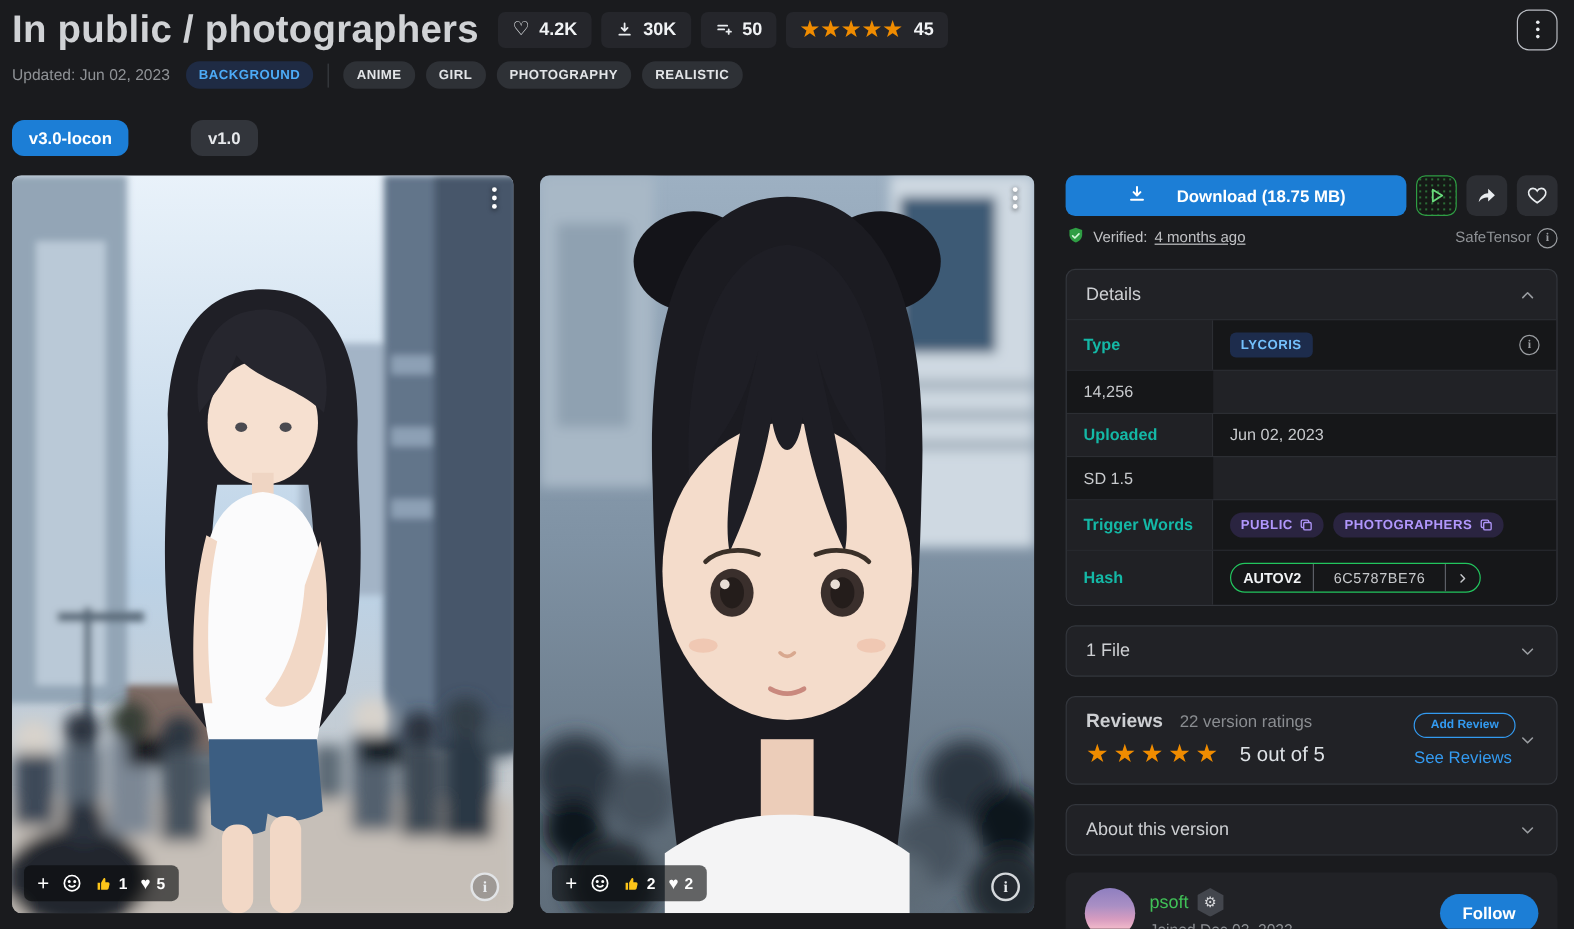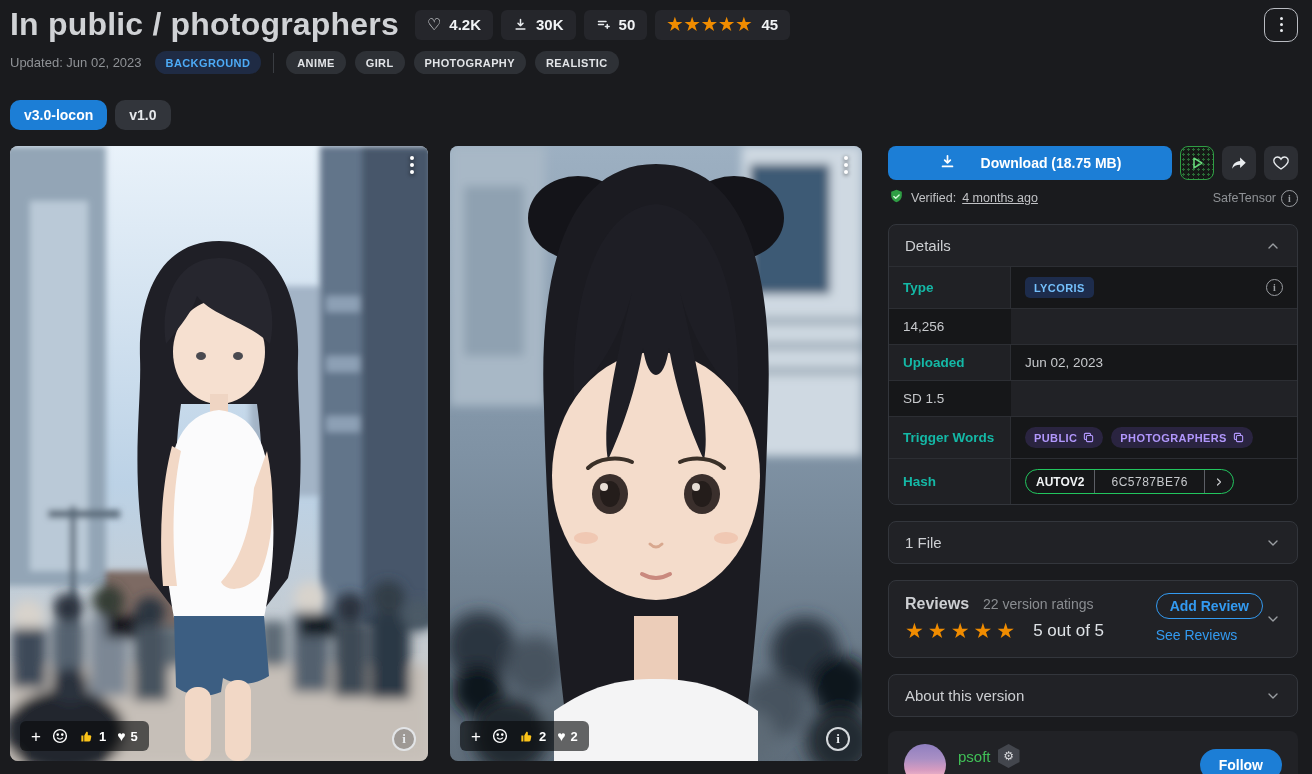--- a/index.html
+++ b/index.html
@@ -37,21 +37,21 @@
     font-size:11px; font-weight:700; letter-spacing:.4px;
     background:#2e3136; color:#e3e5e8;
   }
   .tag.primary { background:#1f2b44; color:#4dabf7; }
   .tag-divider { width:1px; height:20px; background:#3a3d42; margin:0 3px; }
 
   .version-row { margin-top:26px; display:flex; gap:8px; }
   .chip { height:30px; padding:0 14px; border-radius:10px; font-size:14px; font-weight:700;
     display:inline-flex; align-items:center; cursor:pointer; border:none; }
   .chip.active { background:#1c7ed6; color:#fff; }
-  .chip.idle { background:#32353b; color:#e7e9ec; }
+  .chip.idle { background:#32353b; color:#e7e9ec;margin-left:44px; }
 
   
   .content { display:flex; gap:22px; margin-top:16px; }
   .card { position:relative; width:418px; height:615px; border-radius:8px; overflow:hidden; background:#2b2e33; flex:none; }
   .card.c2 { width:412px; }
   .card svg.art { position:absolute; inset:0; width:100%; height:100%; display:block; }
   .kebab { position:absolute; top:10px; right:14px; display:flex; flex-direction:column; gap:3px;
     cursor:pointer; filter:drop-shadow(0 1px 2px rgba(0,0,0,.7)); }
   .kebab i { width:4px; height:4px; background:#fff; }
   .reaction-pill {
@@ -119,21 +119,21 @@
   .reviews-body { padding:12px 16px 14px; display:flex; align-items:center; }
   .reviews-left { flex:1; }
   .reviews-title-row { display:flex; align-items:baseline; gap:14px; }
   .reviews-title { font-size:16px; font-weight:600; color:#cdcfd2; }
   .reviews-sub { font-size:14px; color:#8a8d91; }
   .reviews-stars-row { margin-top:7px; display:flex; align-items:center; gap:14px; }
   .reviews-stars { font-size:21px; letter-spacing:4px; color:#f08c00; line-height:1; }
   .reviews-score { font-size:17px; color:#dee2e6; }
   .reviews-right { display:flex; flex-direction:column; align-items:flex-start; gap:8px; margin-right:18px; }
   .add-review-btn { border:1px solid #339af0; color:#339af0; background:transparent; border-radius:13px;
-    padding:4px 13px; font-size:14px; font-weight:600; cursor:pointer; font-family:inherit; }
+    padding:4px 13px; font-size:10px; font-weight:600; cursor:pointer; font-family:inherit; }
   .see-reviews { color:#339af0; font-size:14px; cursor:pointer; }
 
   .creator-card { margin-top:14px; border-radius:8px; background:#212226; padding:13px 16px; height:120px; }
   .creator-row { display:flex; align-items:center; }
   .avatar { width:42px; height:42px; border-radius:50%; flex:none;
     background:linear-gradient(180deg,#8f7fc0 0%,#a98fc4 35%,#d79cc0 62%,#f3bccb 82%,#e8a9ba 100%); }
   .creator-info { margin-left:12px; }
   .creator-name-row { display:flex; align-items:center; gap:7px; }
   .creator-name { color:#40c057; font-size:15px; font-weight:400; cursor:pointer; }
   .hex-badge { width:22px; height:24px; background:#43464d; display:flex; align-items:center; justify-content:center;

